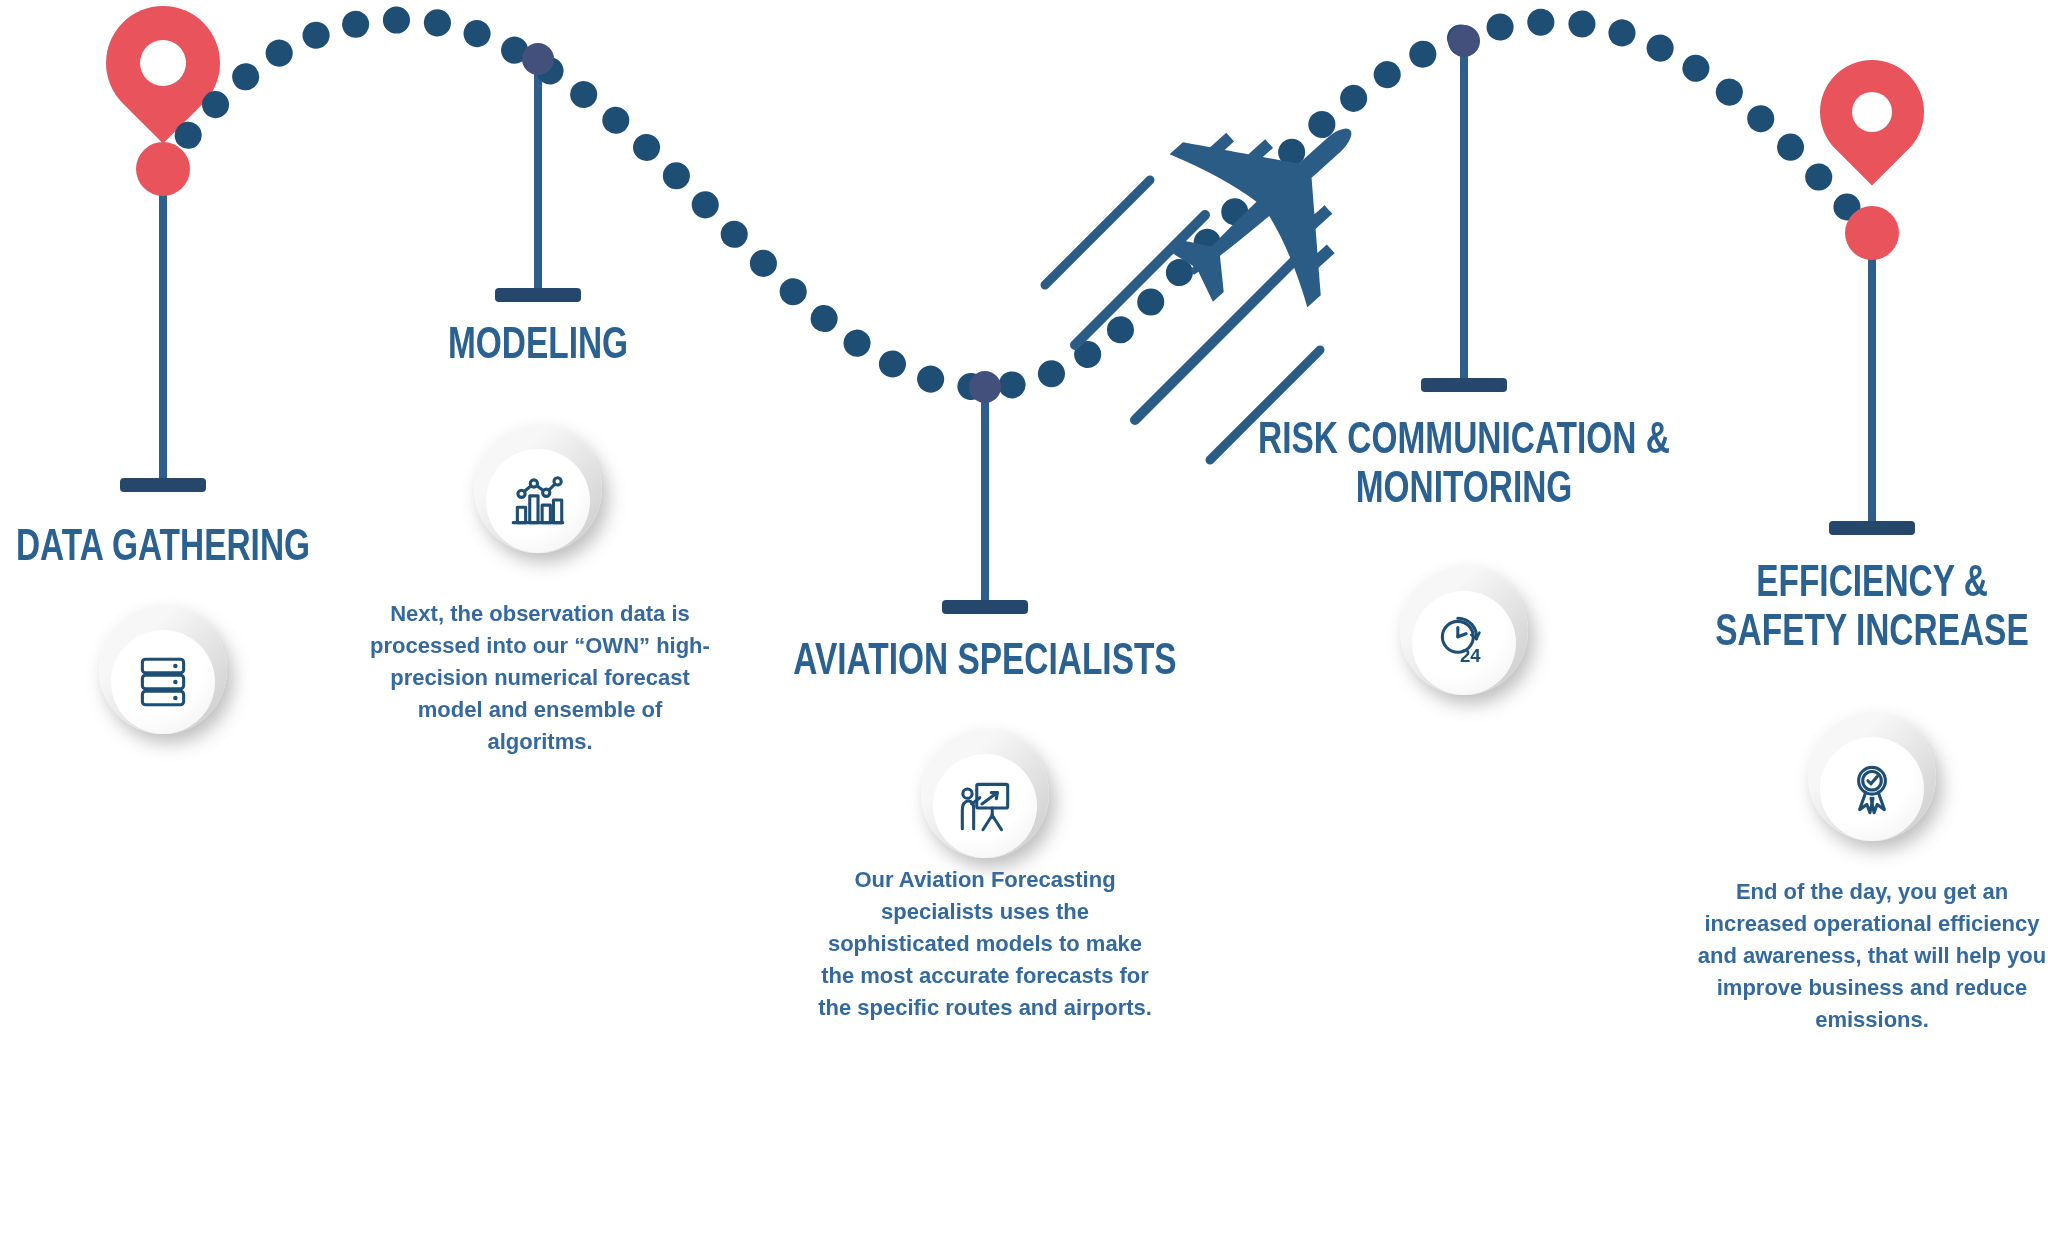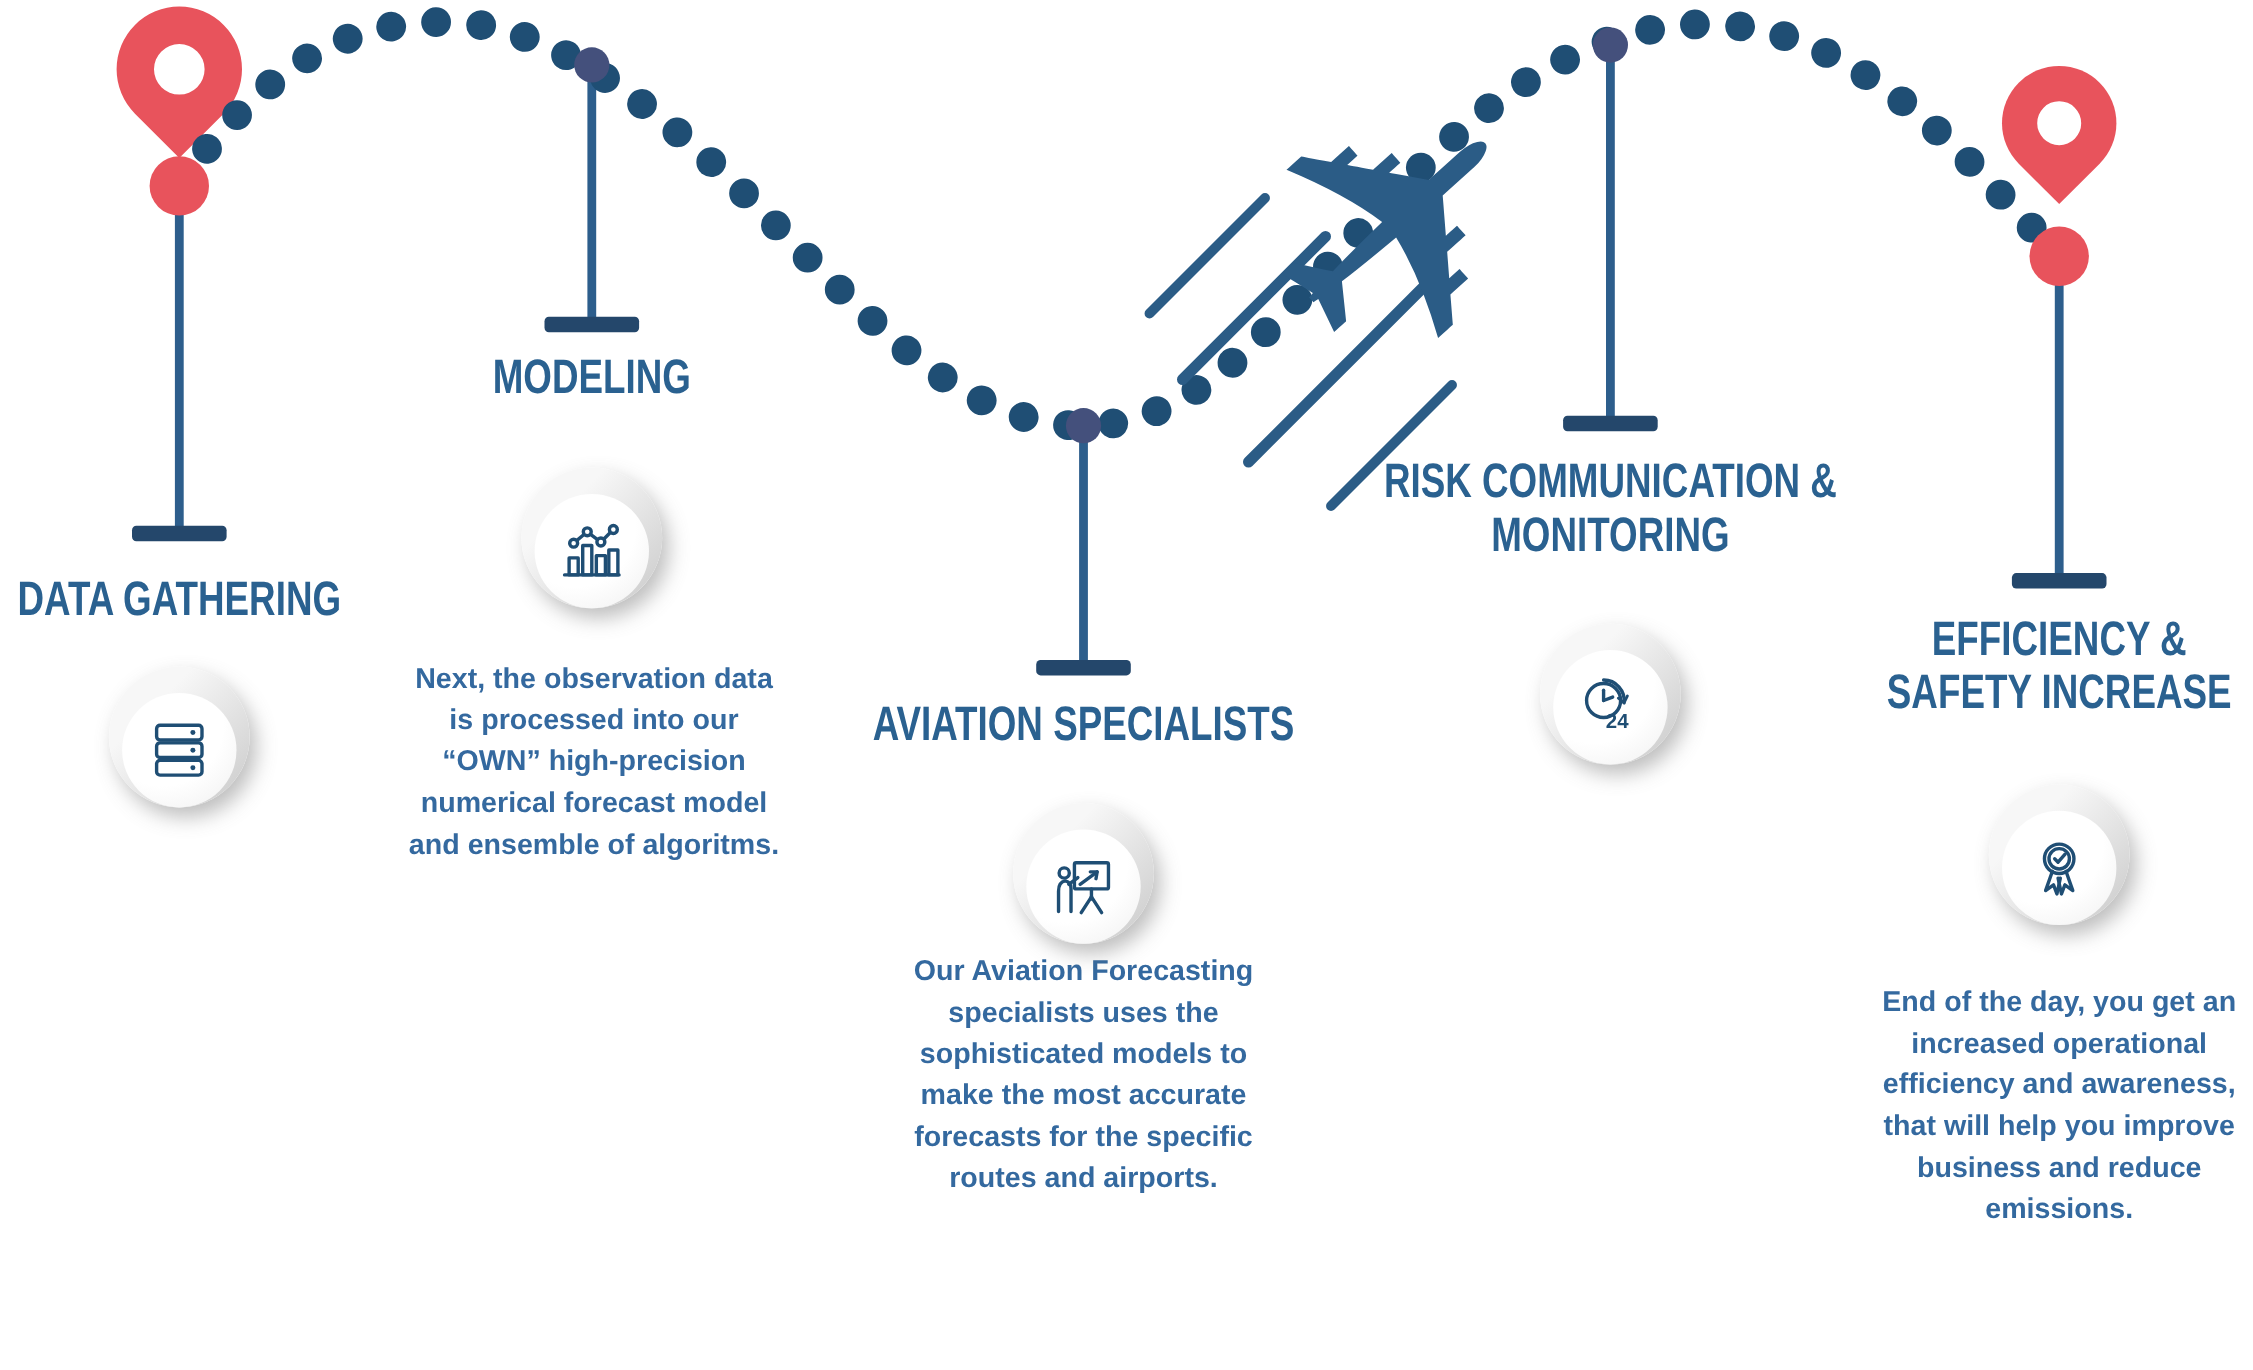--- a/index.html
+++ b/index.html
@@ -37,27 +37,27 @@
     font-size:44px;line-height:1.12;letter-spacing:0px;
     transform:scaleX(0.76);transform-origin:50% 50%;
   }
   #title-1{left:-47px;top:520px;width:420px;}
   #title-2{left:358px;top:318px;width:360px;}
   #title-3{left:685px;top:634px;width:600px;}
   #title-4{left:1184px;top:413px;width:560px;}
   #title-5{left:1642px;top:556px;width:460px;}
   .stage-desc{
     position:absolute;text-align:center;color:#34699f;font-weight:bold;
-    font-size:26px;line-height:1.45;
+    font-size:22px;line-height:1.45;
   }
   #desc-1{left:3px;top:756px;width:320px;}
   #desc-2{left:365px;top:598px;width:350px;}
   #desc-3{left:815px;top:864px;width:340px;}
   #desc-4{left:1289px;top:722px;width:350px;}
-  #desc-5{left:1697px;top:876px;width:350px;margin-top:16px;}
+  #desc-5{left:1697px;top:876px;width:350px;}
   
   .medallion{
     position:absolute;width:128px;height:128px;border-radius:50%;
     background:linear-gradient(135deg,#f7f7f7 30%,#c9c9c9 100%);
     box-shadow:6px 9px 18px rgba(110,110,110,0.45);
     display:flex;align-items:flex-end;justify-content:center;z-index:3;
   }
   .medallion .inner{
     width:104px;height:104px;border-radius:50%;
     background:radial-gradient(circle at 35% 28%,#ffffff 55%,#efefef 100%);

